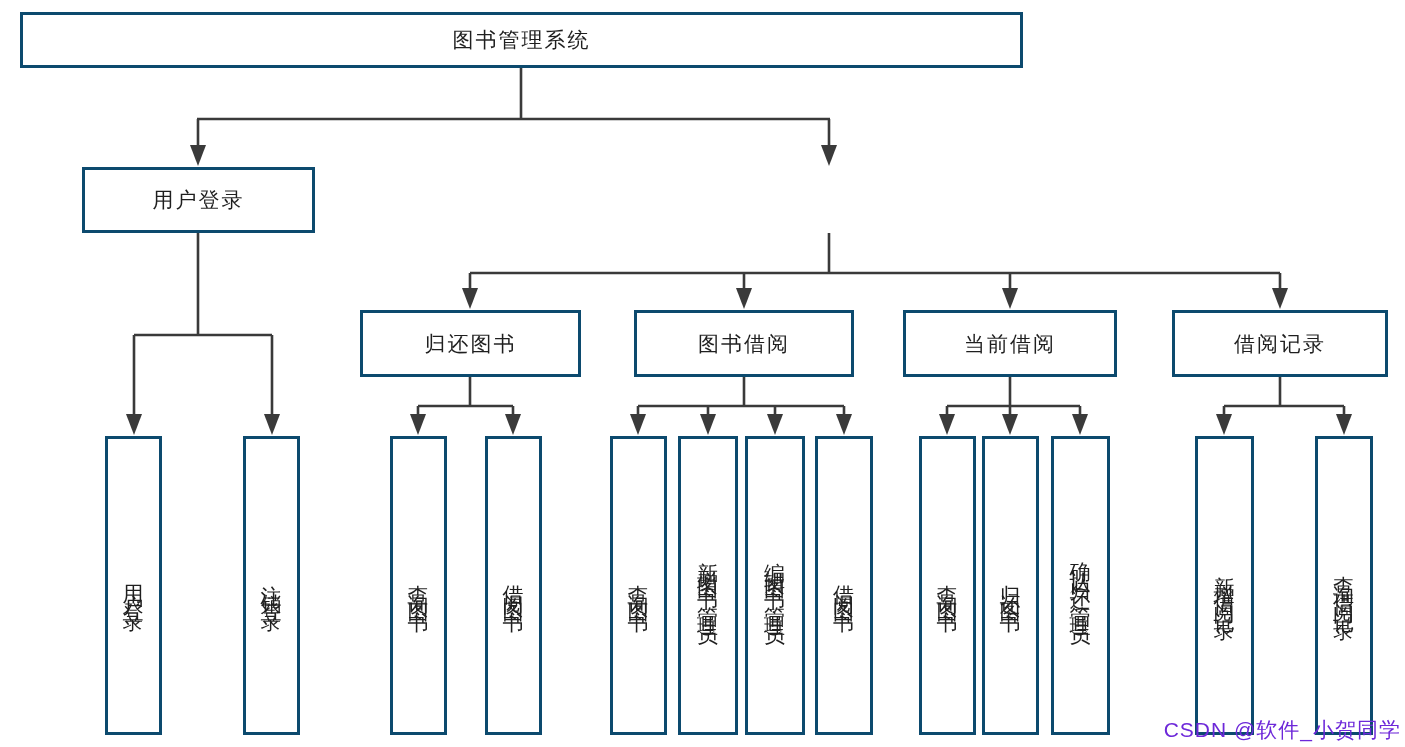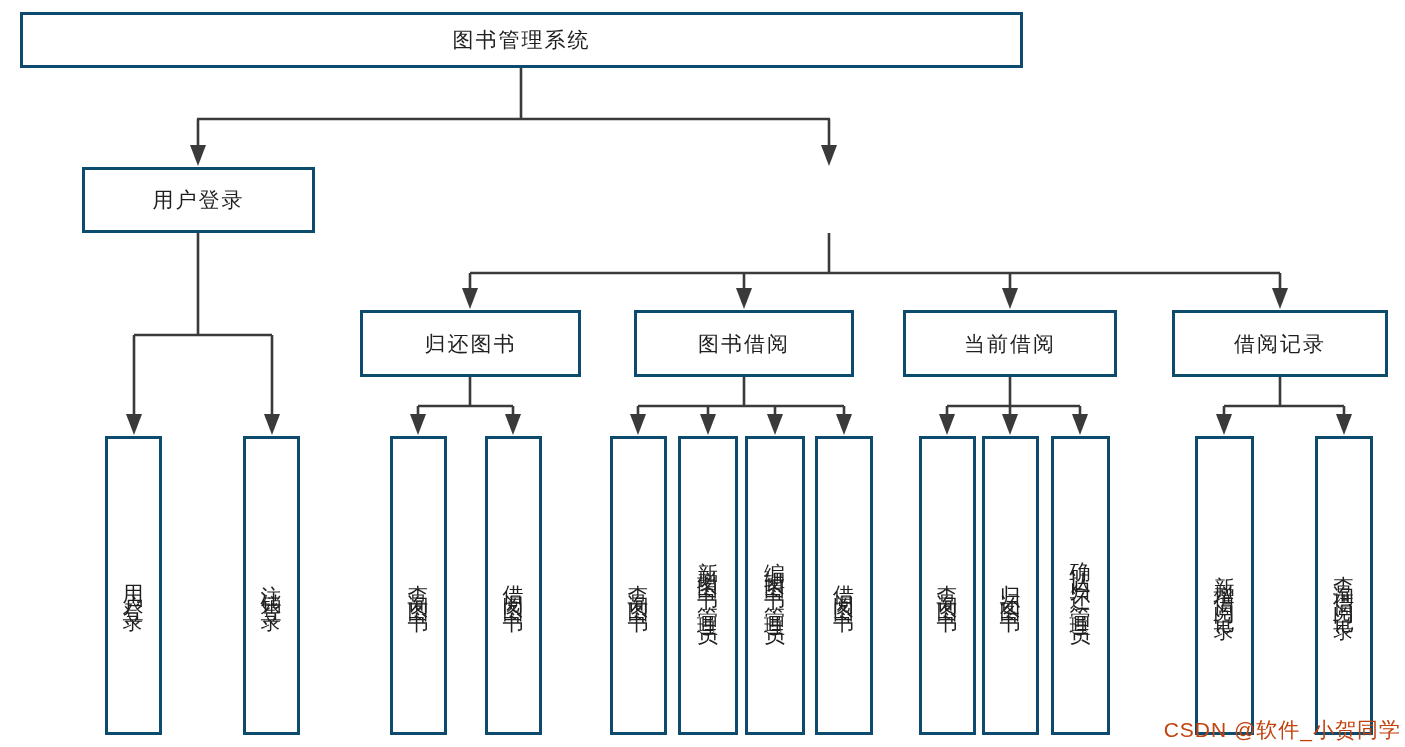--- a/index.html
+++ b/index.html
@@ -44,21 +44,21 @@
     text-orientation: mixed;
     letter-spacing: 9px;
     line-height: 1;
     white-space: nowrap;
   }
   .watermark {
     position: absolute;
     right: 4px;
     bottom: 3px;
     font-size: 21px;
-    color: #c2410c;
+    color: #6d28d9;
     letter-spacing: 1px;
     z-index: 5;
     white-space: nowrap;
   }
 </style>
 </head>
 <body>
 
 <div id="stage">
 

